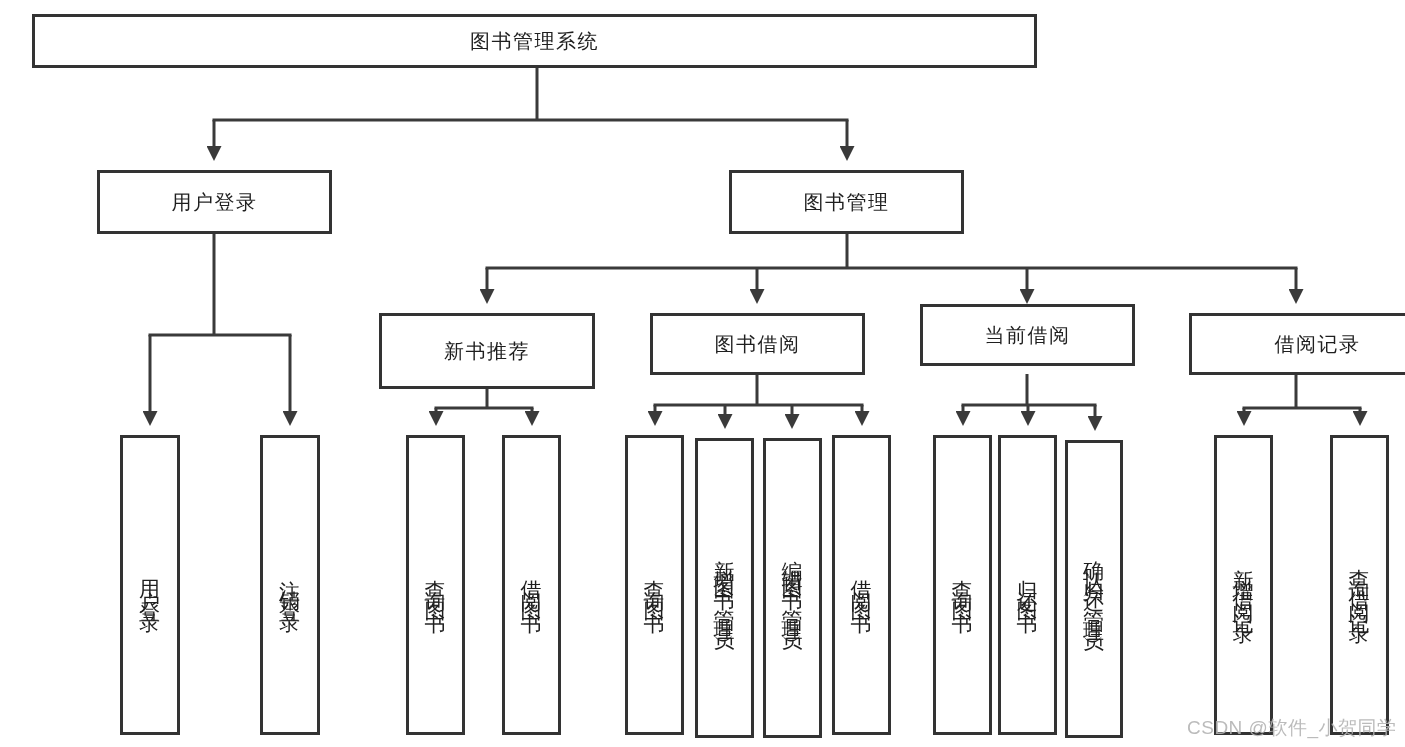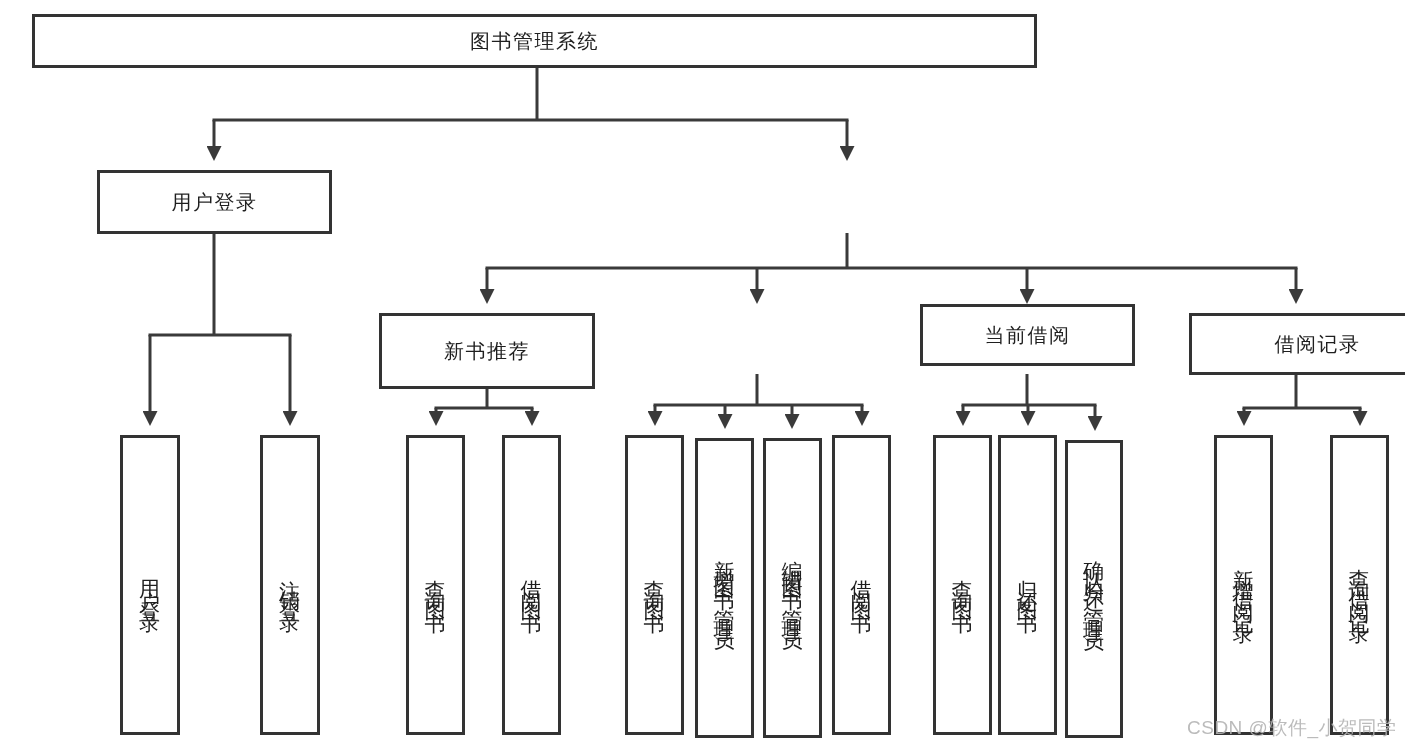--- a/index.html
+++ b/index.html
@@ -89,23 +89,29 @@
     <path class="ln" d="M1343 408 V411" marker-end="url(#ah)"></path>
   </svg>
 
   <div class="box h" style="left:15px;top:14px;width:1005px;height:54px">
     <span>图书管理系统</span>
   </div>
 
   <div class="box h" style="left:80px;top:170px;width:235px;height:64px">
     <span>用户登录</span>
   </div>
+  <div class="box h" style="left:712px;top:170px;width:235px;height:64px">
+    <span>图书管理</span>
+  </div>
 
   <div class="box h" style="left:362px;top:313px;width:216px;height:76px">
     <span>新书推荐</span>
+  </div>
+  <div class="box h" style="left:633px;top:313px;width:215px;height:62px">
+    <span>图书借阅</span>
   </div>
   <div class="box h" style="left:903px;top:304px;width:215px;height:62px">
     <span>当前借阅</span>
   </div>
   <div class="box h" style="left:1172px;top:313px;width:257px;height:62px">
     <span>借阅记录</span>
   </div>
 
   <div class="box v" style="left:103px;top:435px;width:60px;height:300px">
     <span class="vtext">用户登录</span>

